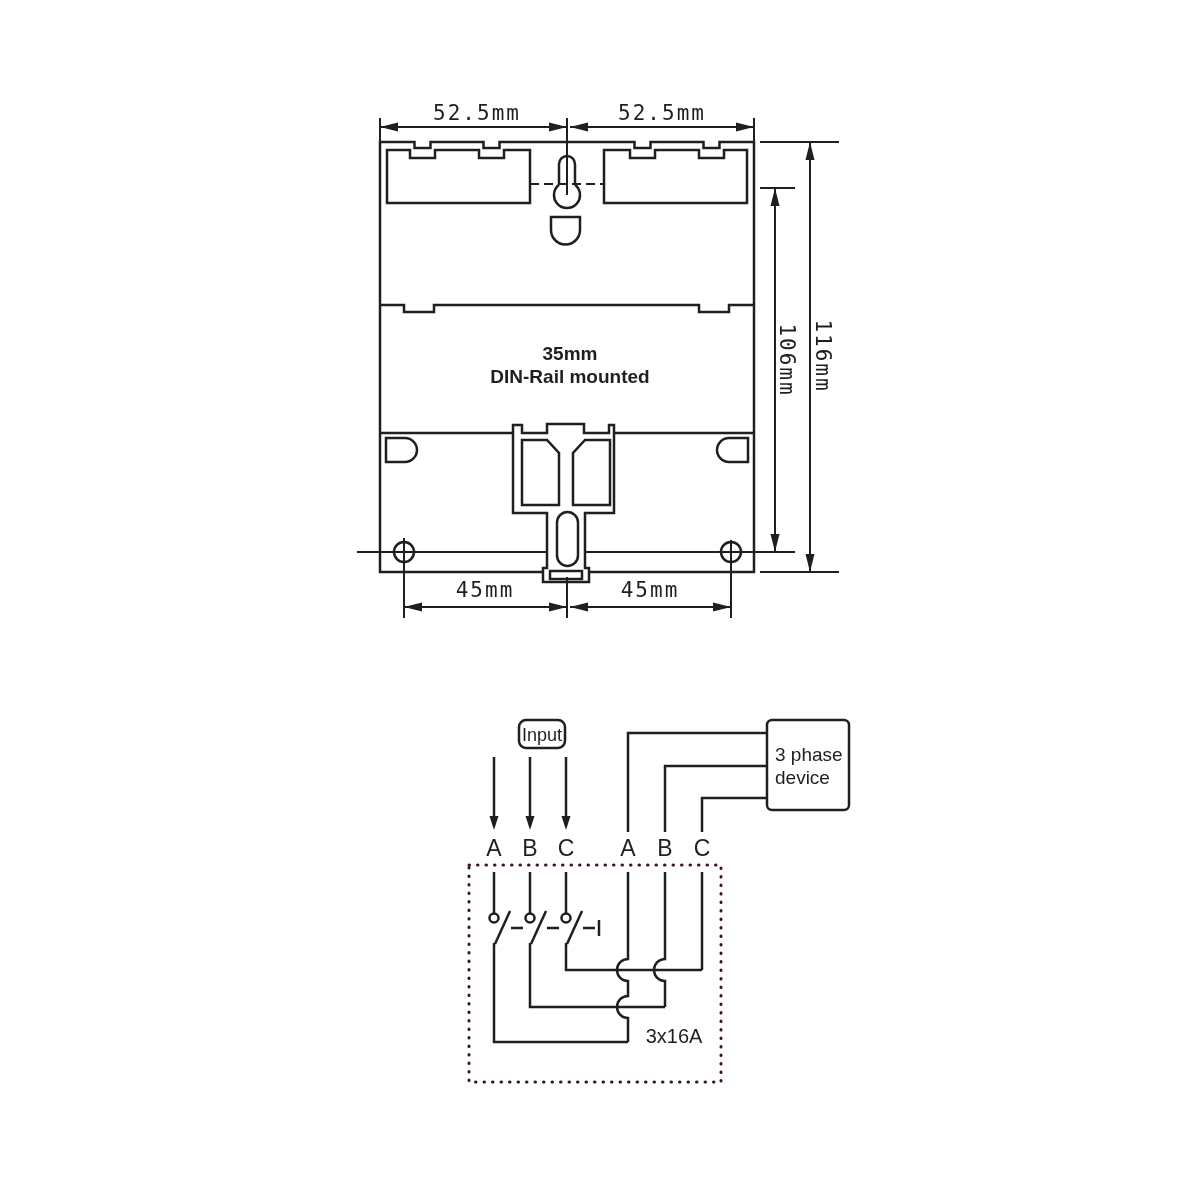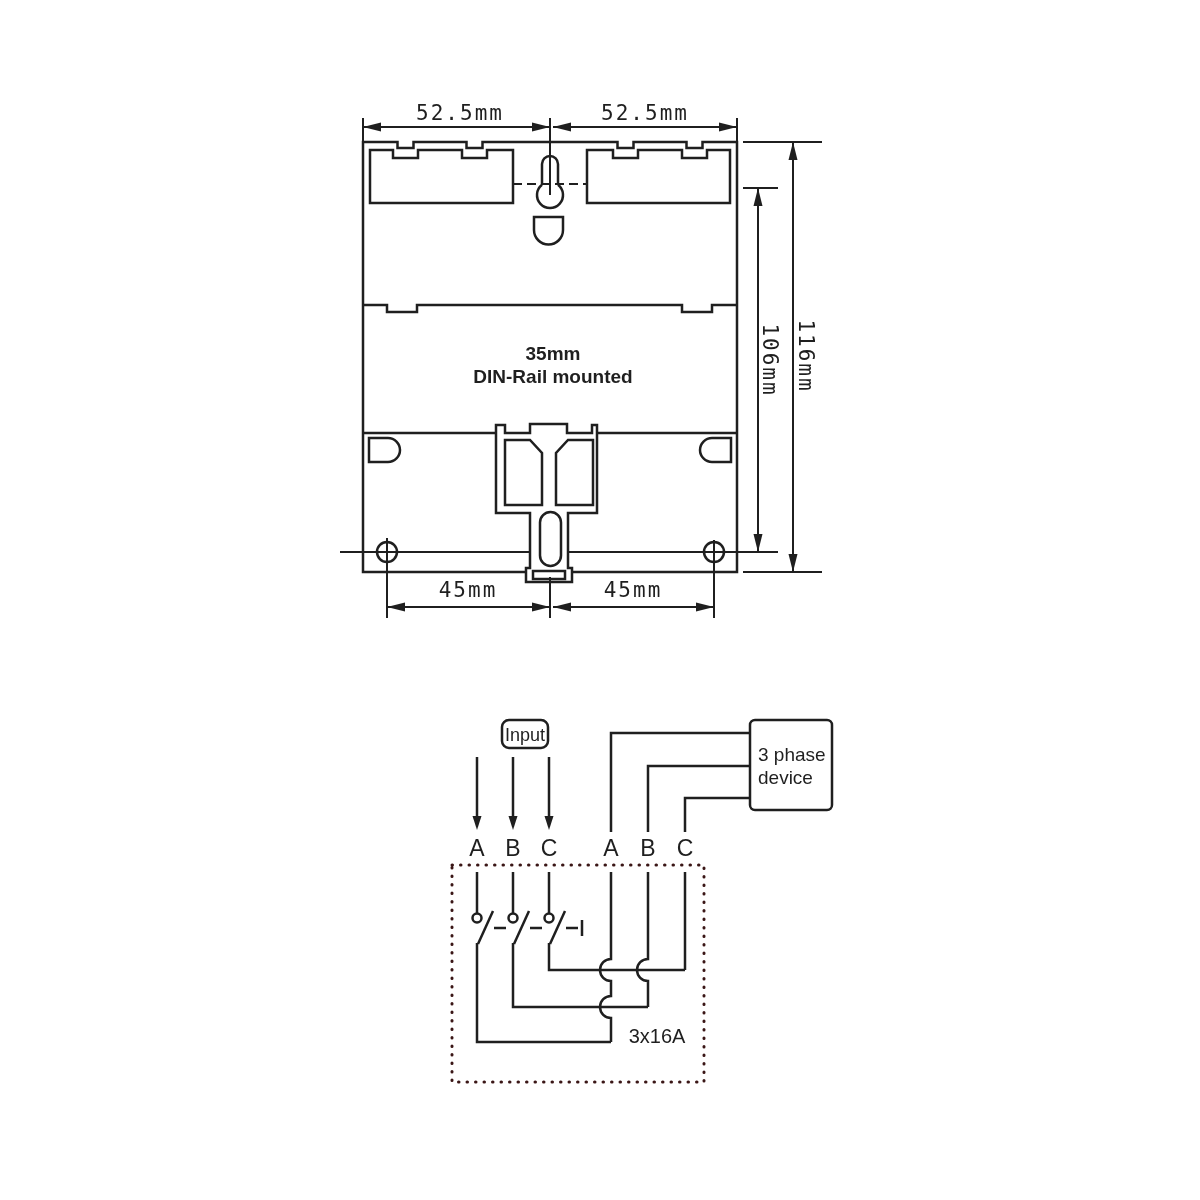--- a/index.html
+++ b/index.html
@@ -1,17 +1,17 @@
 <!DOCTYPE html>
 <html><head>
 <meta charset="utf-8">
 <style>
   html,body{margin:0;padding:0;background:#ffffff;}
   .stage{position:relative;width:1032px;height:1200px;background:#ffffff;overflow:hidden;
-         font-family:"Liberation Sans",sans-serif;}
+         font-family:"Liberation Sans",sans-serif;margin-left:17px;}
   svg{position:absolute;left:0;top:0;}
   .ln{stroke:#1f1f1f;stroke-width:2.5;fill:none;}
   .thin{stroke:#1f1f1f;stroke-width:2;fill:none;}
   .dash{stroke:#1f1f1f;stroke-width:2;fill:none;stroke-dasharray:9 5;}
   .dots{stroke:#3a1616;stroke-width:3;fill:none;stroke-dasharray:0.5 8;stroke-linecap:round;}
   .fillb{fill:#1f1f1f;stroke:none;}
   .whitefill{fill:#ffffff;}
   text{fill:#1f1f1f;}
   .dimtxt{font-family:"DejaVu Sans Mono",monospace;font-size:21px;letter-spacing:2px;}
   .boldlbl{font-family:"Liberation Sans",sans-serif;font-size:19px;font-weight:bold;}

